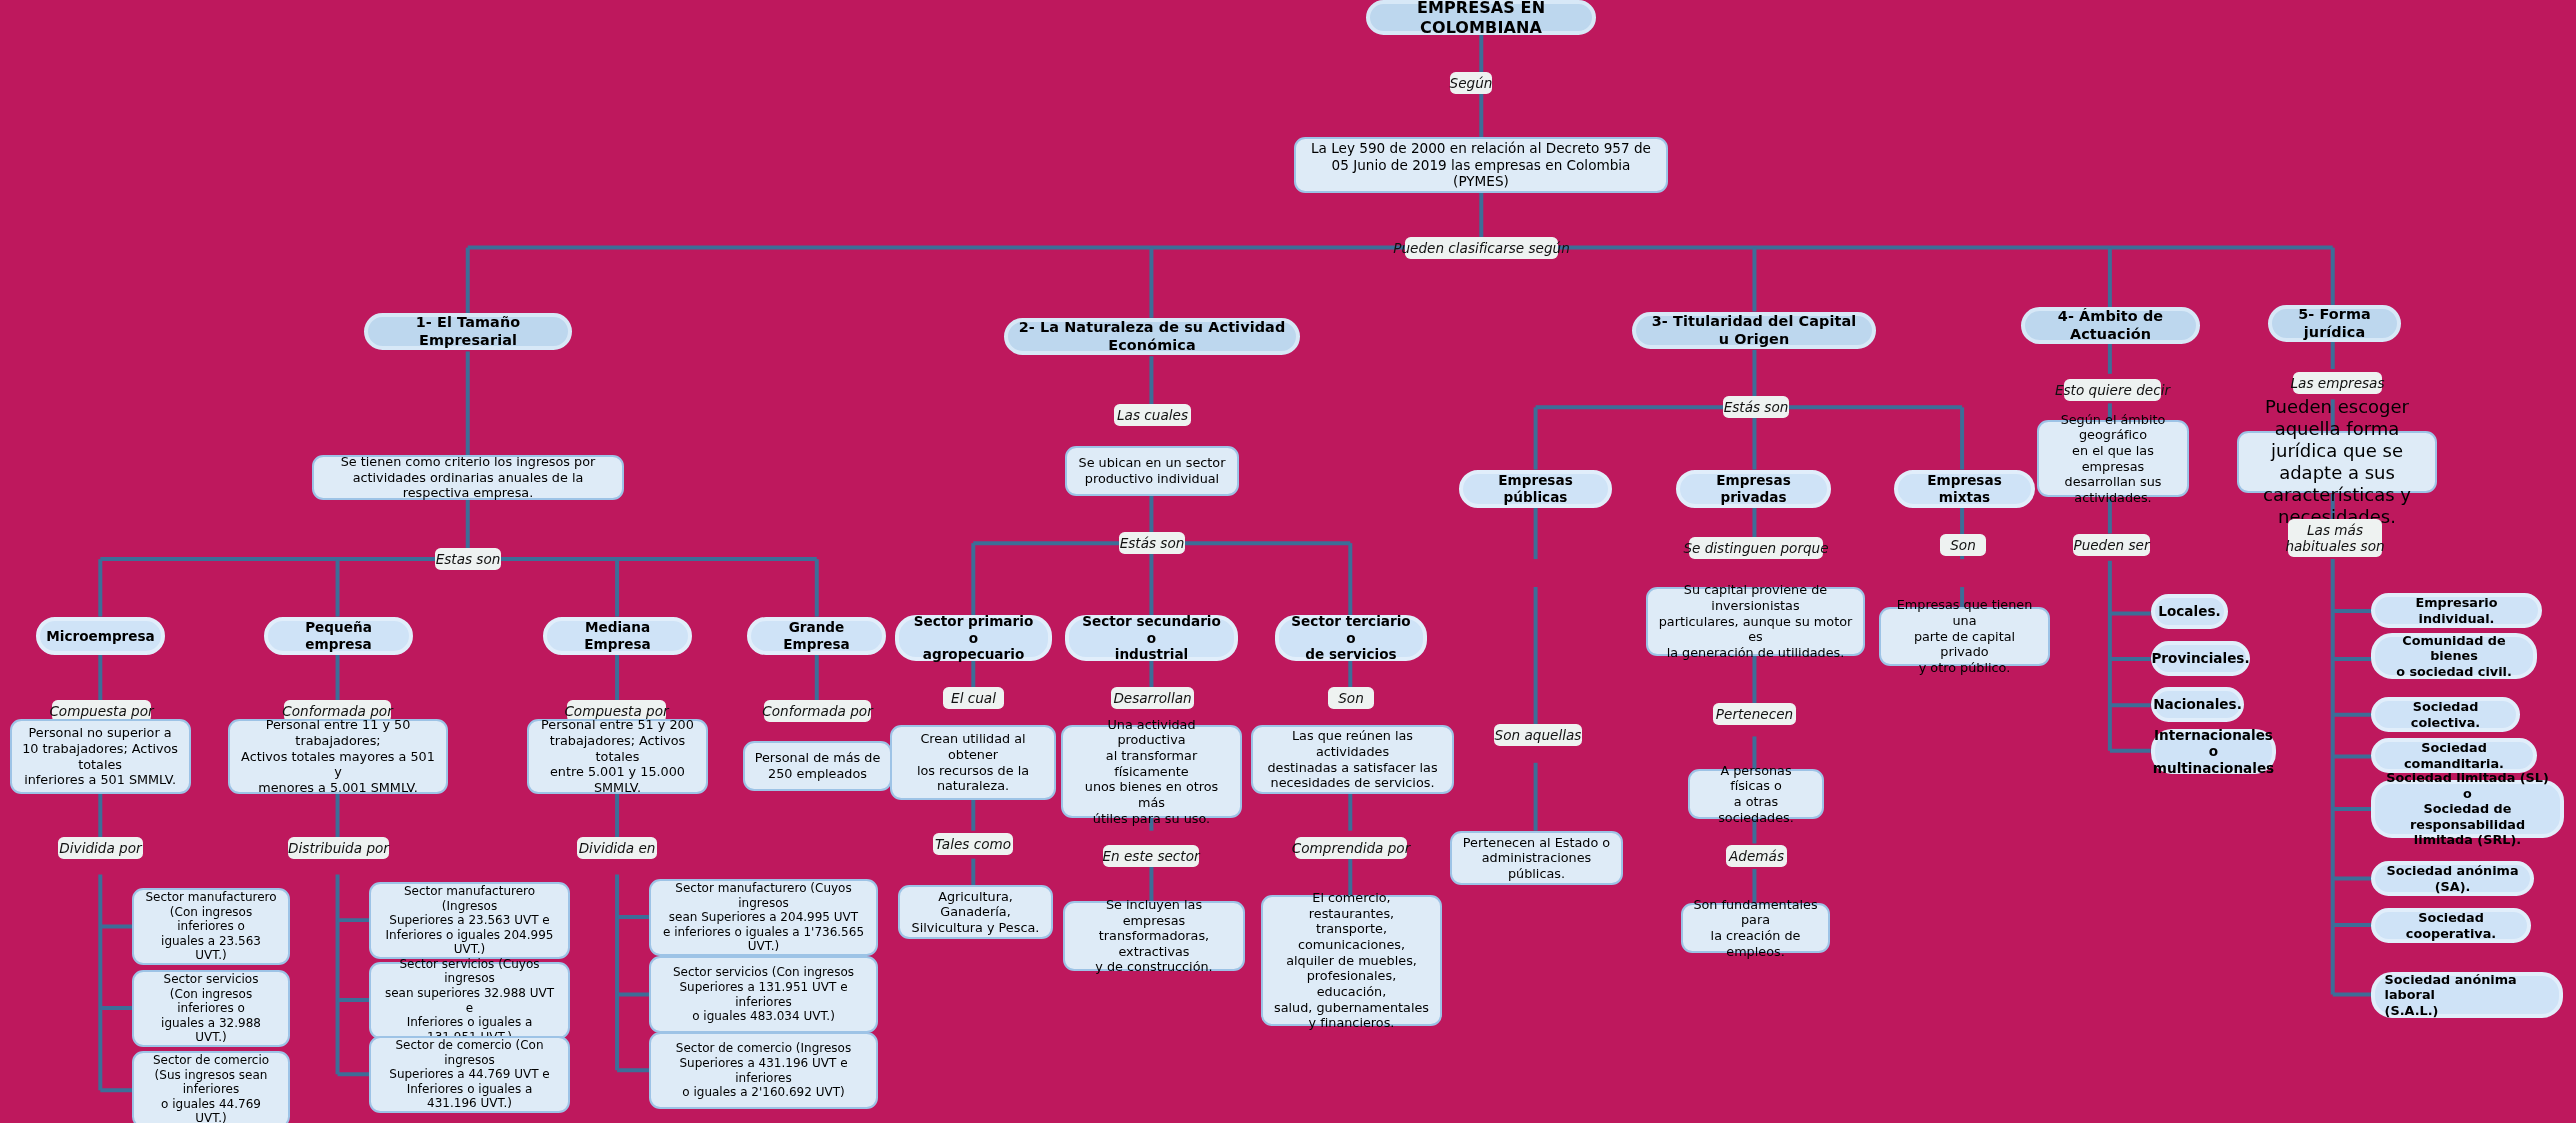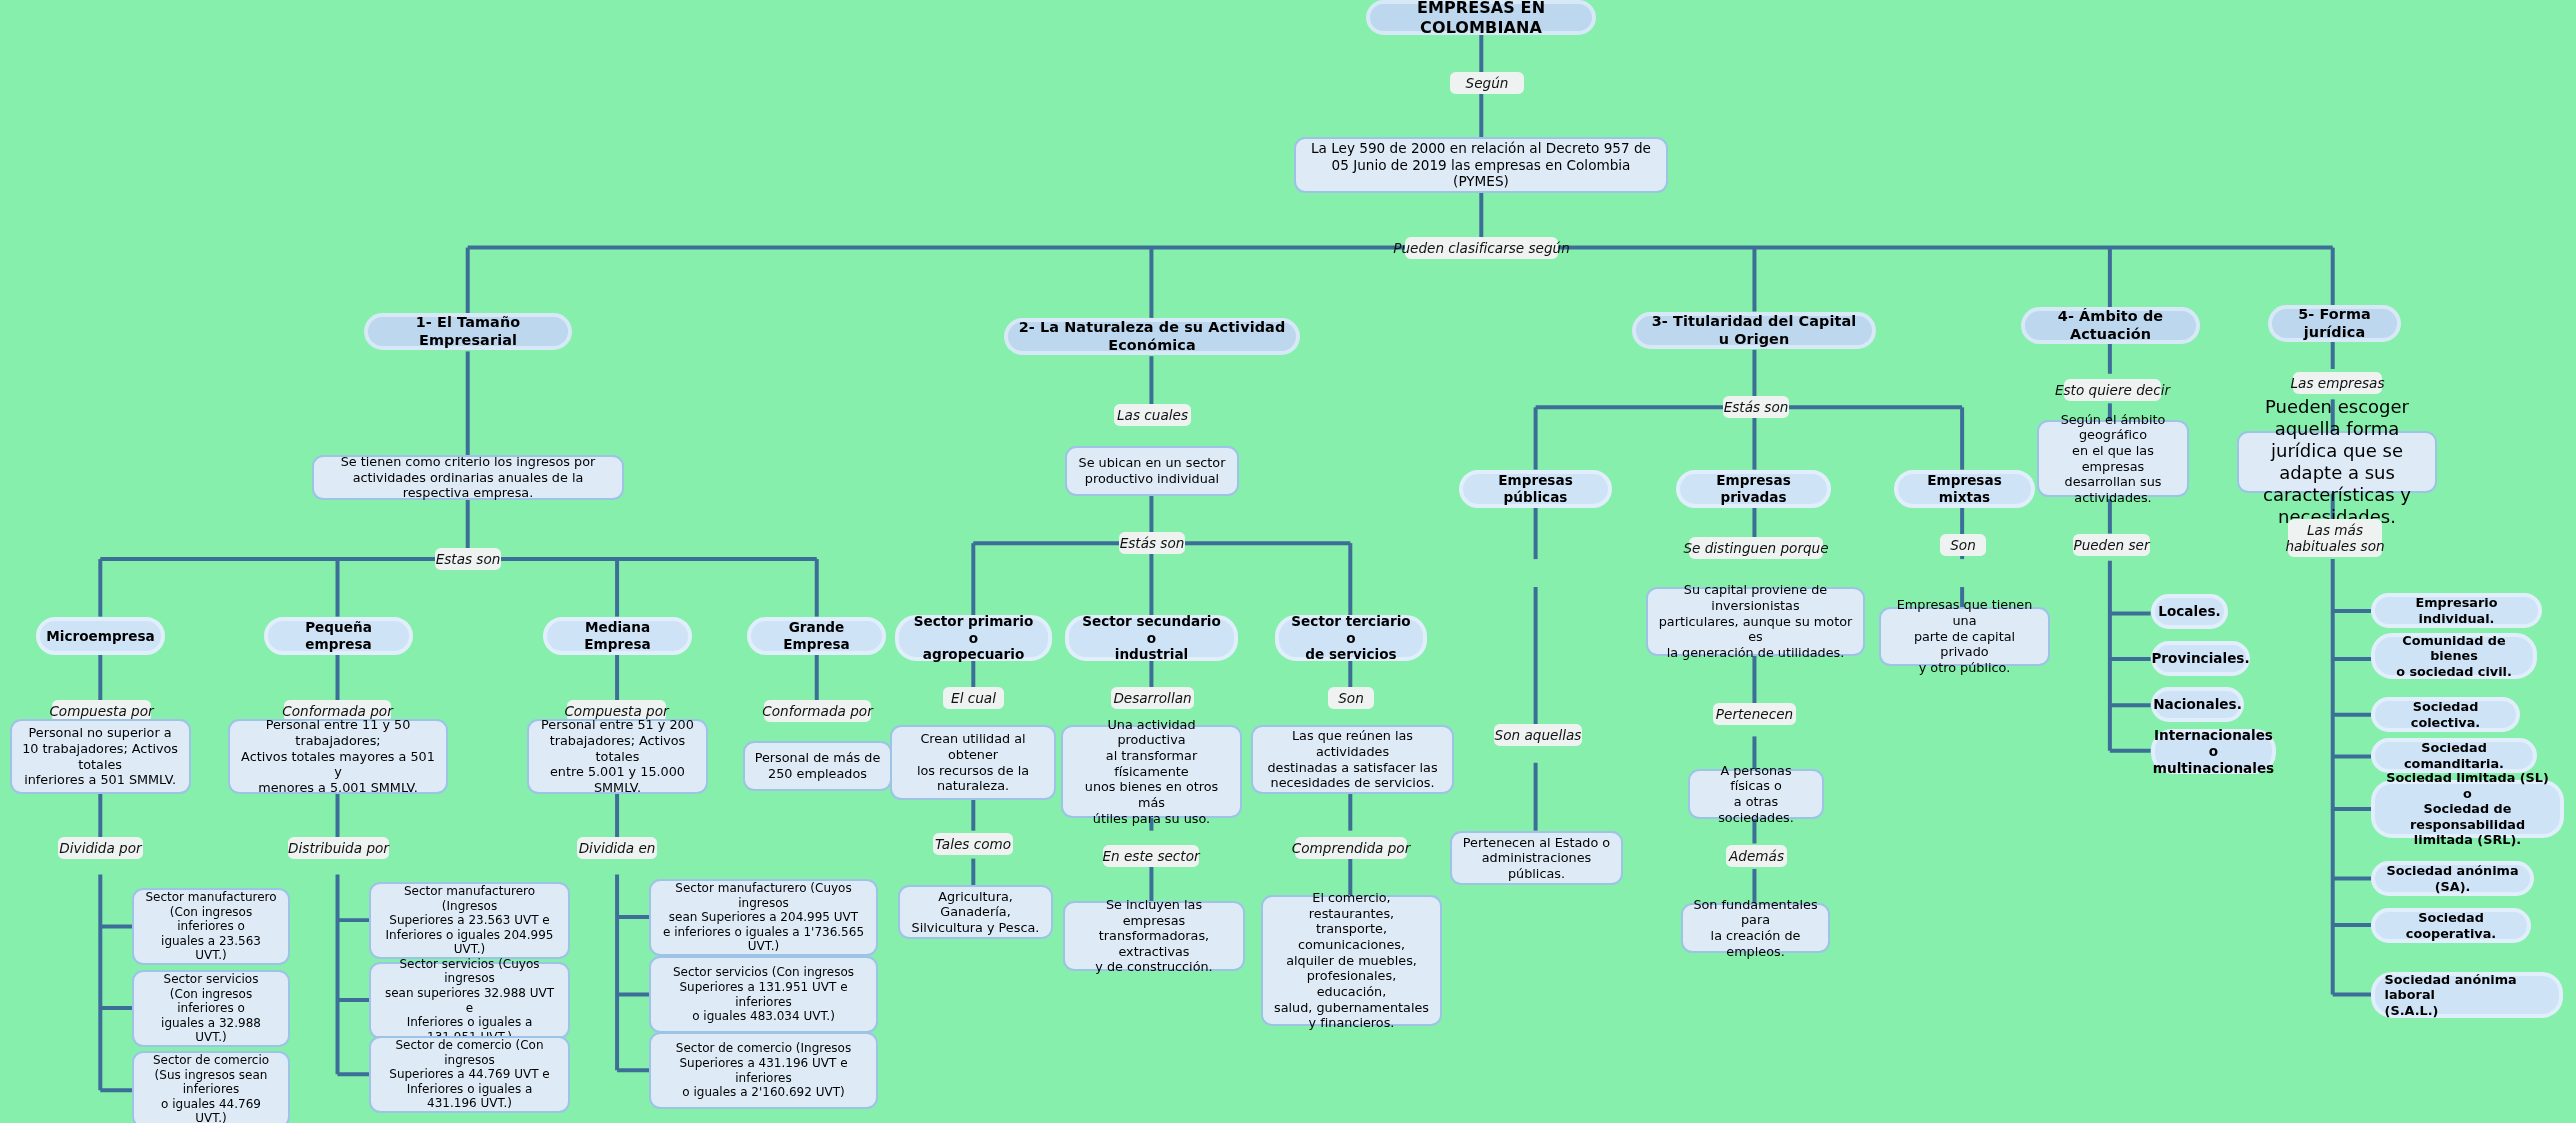--- a/index.html
+++ b/index.html
@@ -5,21 +5,21 @@
 <style>
   html,body{margin:0;padding:0;background:#ffffff;}
   body{
     font-family:"DejaVu Sans","Liberation Sans",sans-serif;
     -webkit-font-smoothing:antialiased;
   }
   #canvas{
     position:relative;
     width:2576px;
     height:1123px;
-    background:#86efac;
+    background:#be185d;
     overflow:hidden;
   }
   
   #wires{position:absolute;left:0;top:0;width:2576px;height:1123px;}
   #wires line, #wires path{
     stroke:#3c6e98; stroke-width:5; fill:none; stroke-linecap:butt;
   }
   
   .node{
     position:absolute;
@@ -175,21 +175,21 @@
     <line x1="2920" y1="825" x2="2968" y2="825"></line>
     <line x1="2920" y1="895" x2="2968" y2="895"></line>
     <line x1="2920" y1="947" x2="2968" y2="947"></line>
     <line x1="2920" y1="1013" x2="2968" y2="1013"></line>
     <line x1="2920" y1="1100" x2="2968" y2="1100"></line>
     <line x1="2920" y1="1158" x2="2968" y2="1158"></line>
     <line x1="2920" y1="1245" x2="2968" y2="1245"></line>
   </svg>
 
   <div class="node n-title" style="left:1366px;top:0px;width:230px;height:35px;font-size:16px;">EMPRESAS EN COLOMBIANA</div>
-  <div class="lbl" style="left:1450px;top:72px;width:74px;height:22.4px;font-size:13.6px;">Según</div>
+  <div class="lbl" style="left:1450px;top:72px;width:42px;height:22.4px;font-size:13.6px;">Según</div>
   <div class="node n-body" style="left:1294px;top:137px;width:374px;height:56px;font-size:13.6px;">La Ley 590 de 2000 en relación al Decreto 957 de 05 Junio de 2019 las empresas en Colombia (PYMES)</div>
   <div class="lbl" style="left:1405px;top:237px;width:153px;height:22.4px;font-size:13.6px;">Pueden clasificarse según</div>
 
   <div class="node n-title" style="left:364px;top:313px;width:208px;height:37px;font-size:14.4px;">1- El Tamaño Empresarial</div>
   <div class="lbl" style="left:434px;top:460px;width:69px;height:22.4px;font-size:13.6px;">En el que</div>
   <div class="node n-body" style="left:312px;top:457px;width:312px;height:45px;font-size:12.8px;top:455px;">Se tienen como criterio los ingresos por actividades ordinarias anuales de la respectiva empresa.</div>
   <div class="lbl" style="left:435px;top:548px;width:66px;height:22.4px;font-size:13.6px;">Estas son</div>
 
   <div class="node n-pill" style="left:36px;top:617px;width:129px;height:38px;font-size:13.6px;">Microempresa</div>
   <div class="lbl" style="left:52px;top:700px;width:99px;height:22.4px;font-size:13.6px;">Compuesta por</div>

